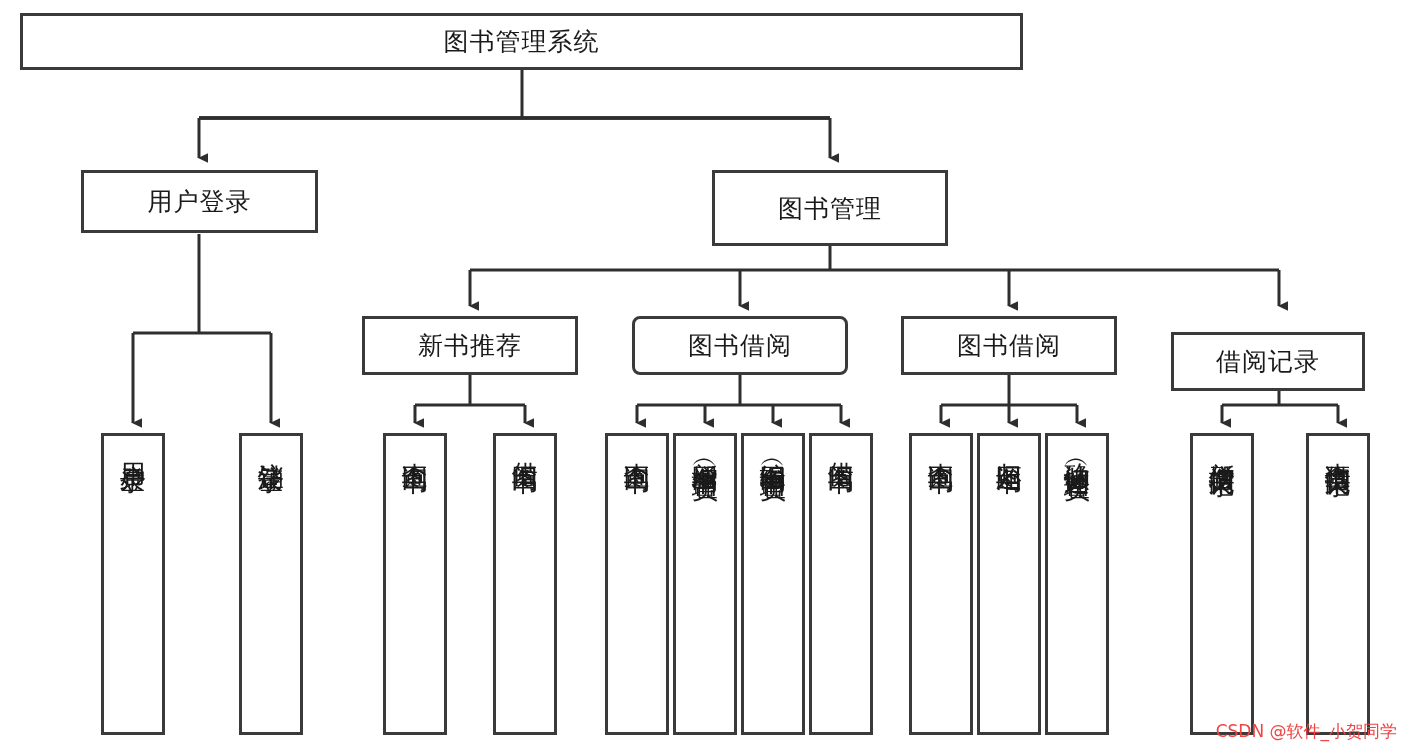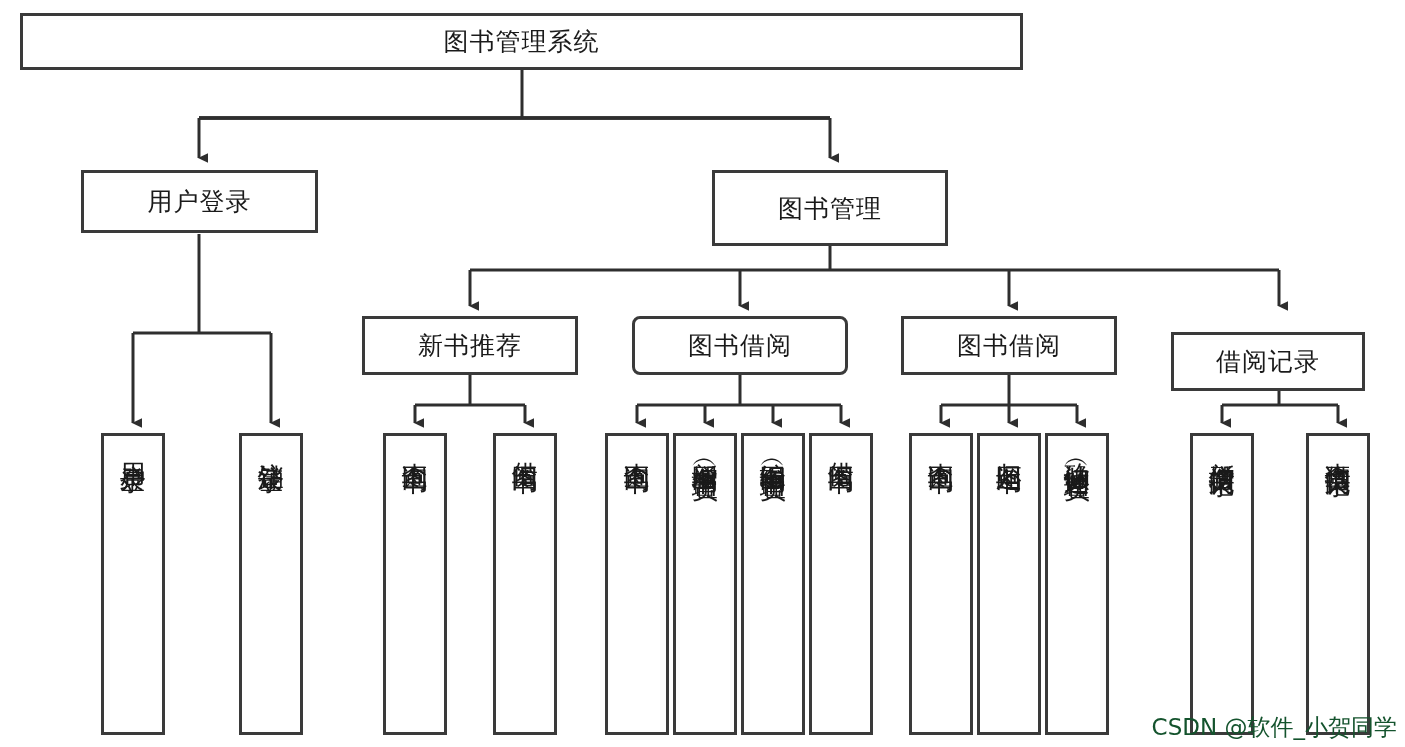--- a/index.html
+++ b/index.html
@@ -56,22 +56,22 @@
     text-orientation: upright;
     font-size: 26px;
     line-height: 1.18;
     letter-spacing: 2px;
     white-space: nowrap;
   }
   .watermark {
     position: absolute;
     right: 8px;
     bottom: 4px;
-    font-size: 23px;
-    color: #14532d;
+    font-size: 17px;
+    color: #ef4444;
     white-space: nowrap;
     font-family: "DejaVu Sans", "Liberation Sans", sans-serif;
   }
 </style>
 </head>
 <body>
 
 <div id="diagram-root">
 
   <svg class="wires" viewBox="0 0 1405 747">

